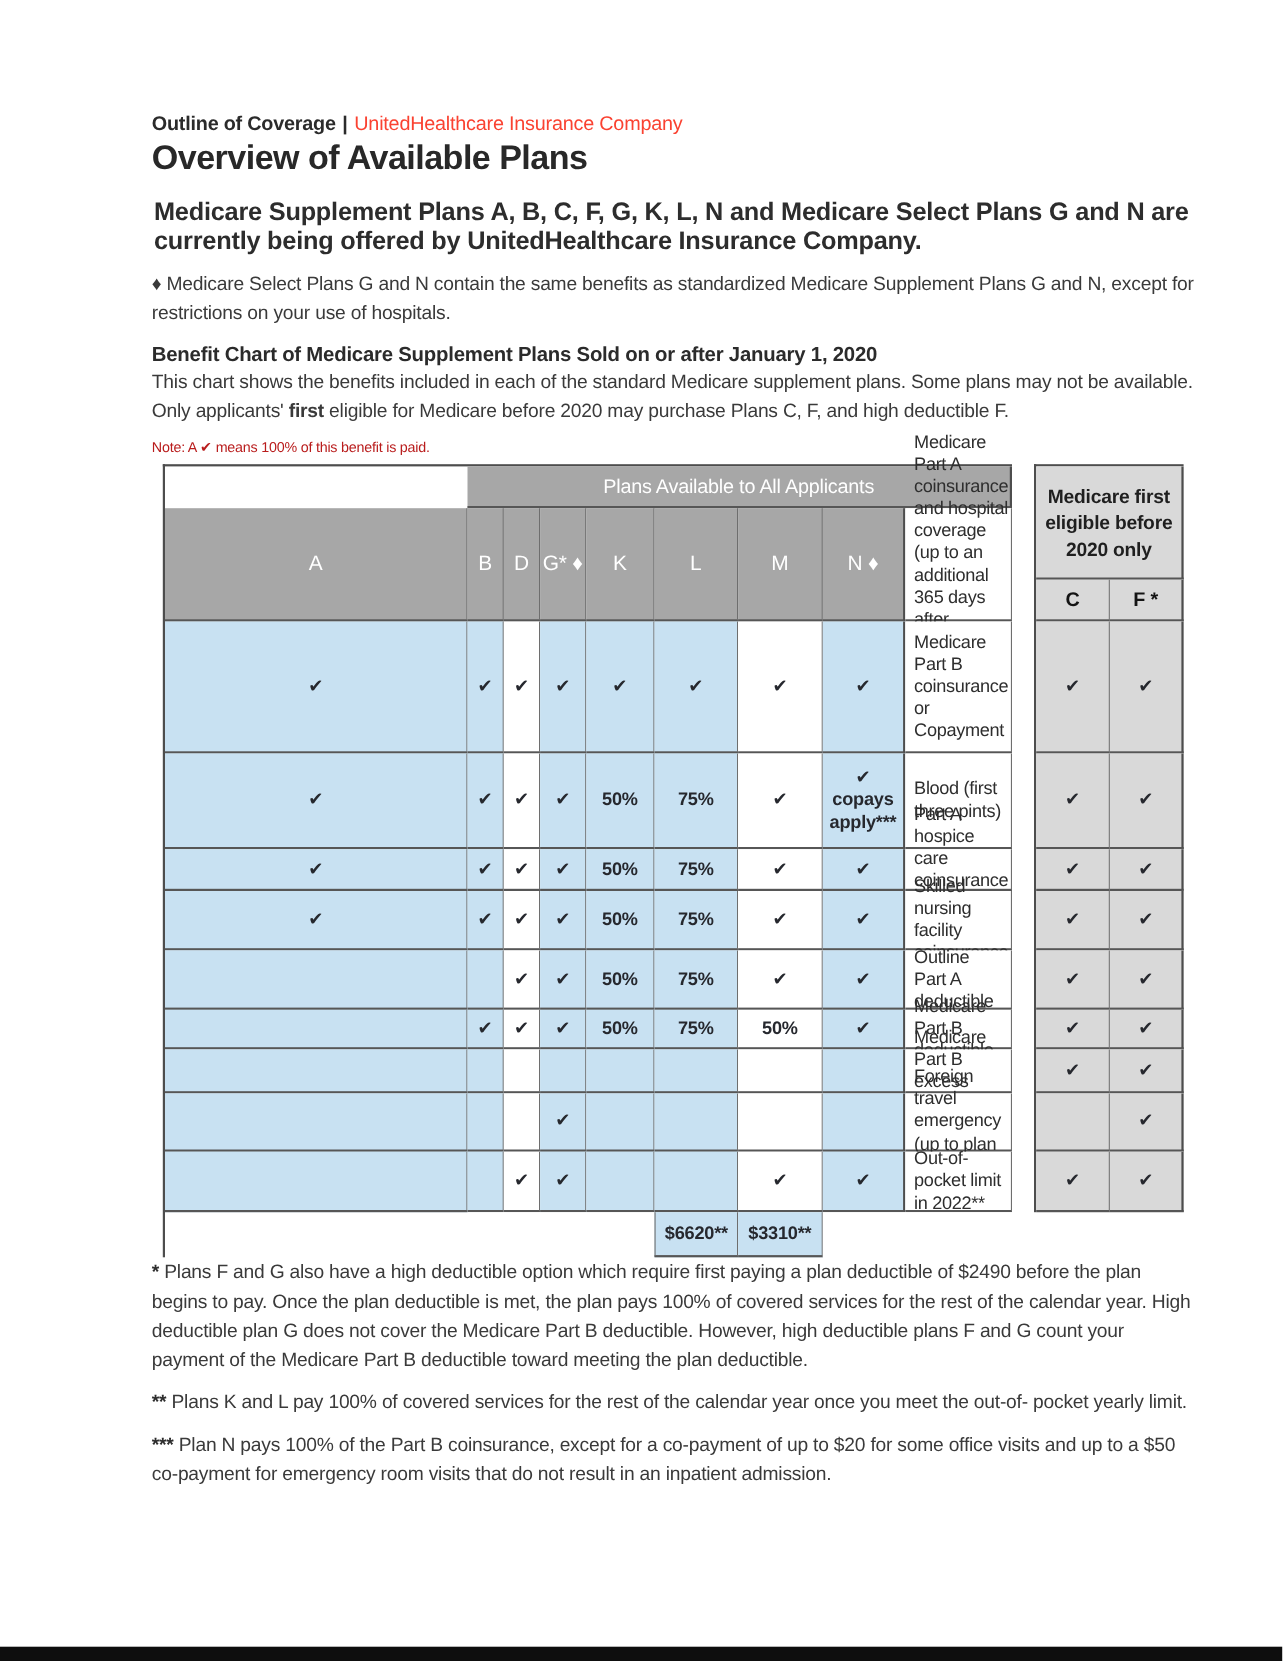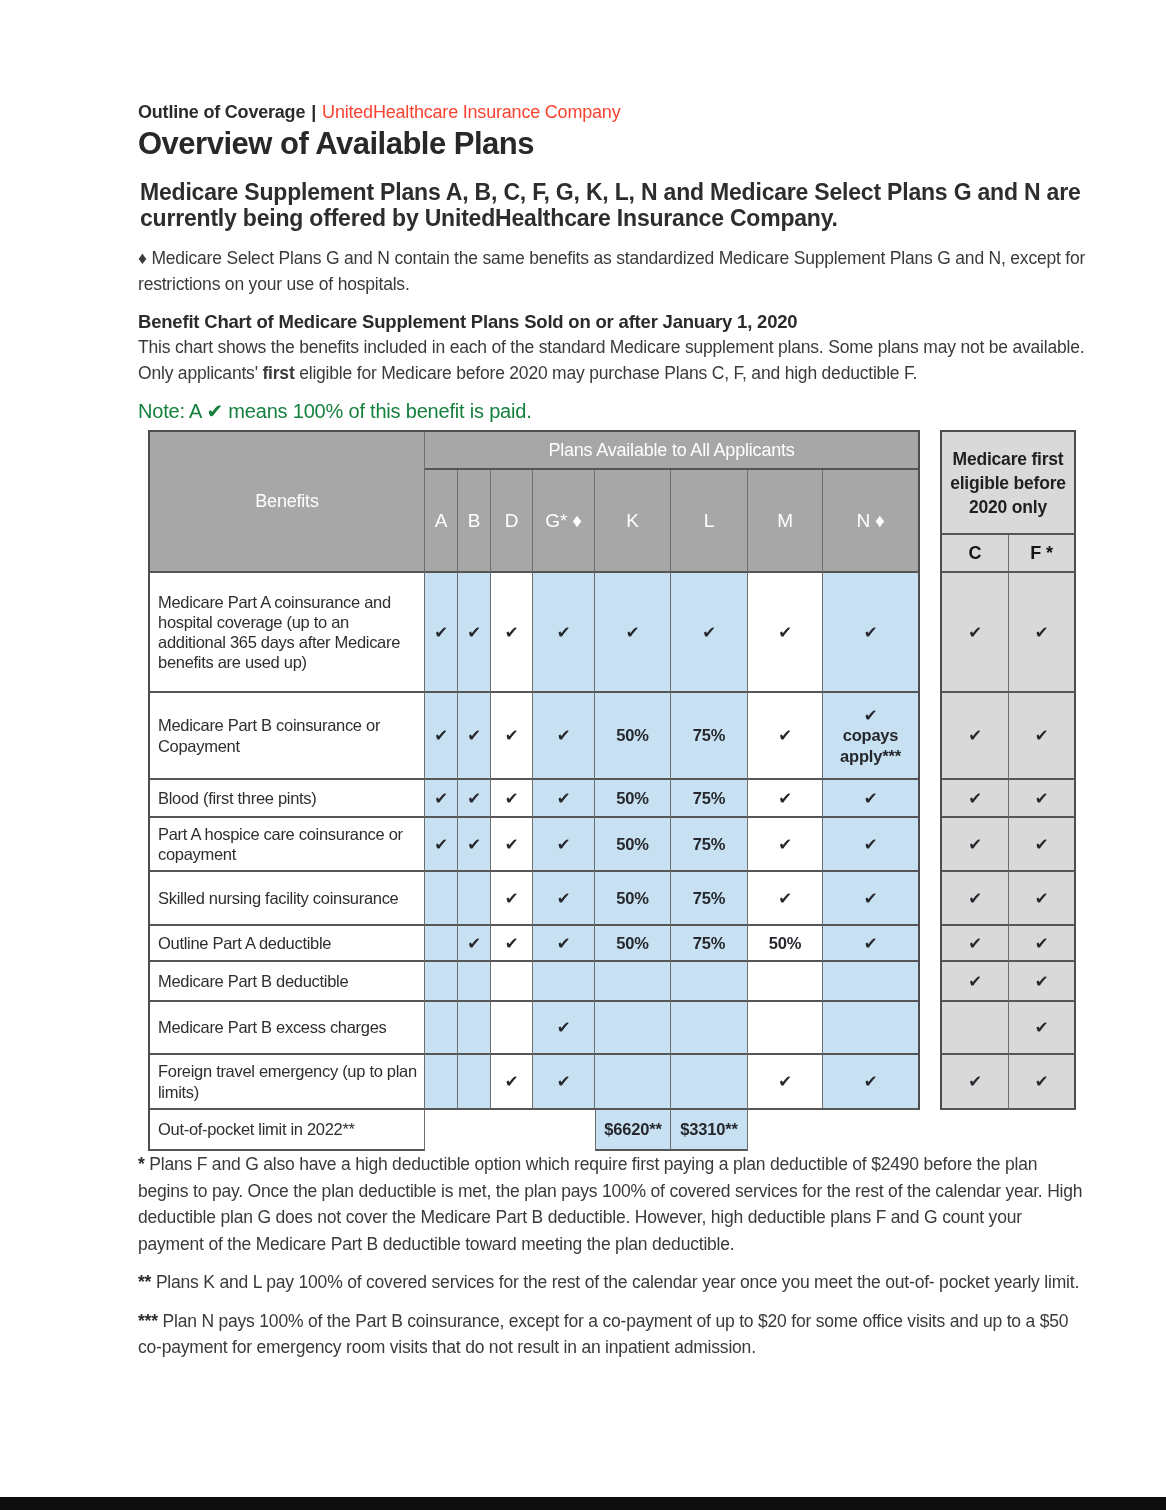--- a/index.html
+++ b/index.html
@@ -11,21 +11,21 @@
         font-family:"Liberation Sans","DejaVu Sans",sans-serif;color:#333;letter-spacing:-0.2px;}
   .content{position:absolute;left:138px;top:102px;width:950px;}
 
   .eyebrow{font-size:18px;font-weight:700;color:#2b2b2b;}
   .eyebrow .sep{margin:0 6px;font-weight:700;color:#2b2b2b;}
   .eyebrow .company{color:var(--red);font-weight:400;}
   h1.title{margin:3px 0 17px 0;font-size:31px;letter-spacing:-0.5px;color:#282828;font-weight:700;}
   .p-bold{margin:0 0 14px 2px;font-size:23px;line-height:26px;font-weight:700;color:#2d2d2d;}
   .p{margin:0 0 12px 0;font-size:17.5px;line-height:26px;color:#3a3a3a;}
   h3.chart-h{margin:14px 0 1px 0;font-size:18.5px;color:#2b2b2b;font-weight:700;}
-  .note{margin:13px 0 7px 0;font-size:20px;color:#15803d;}
+  .note{margin:13px 0 7px 0;font-size:13px;color:#b91c1c;}
 
   .tables{display:flex;align-items:flex-start;margin-left:10px;margin-top:5px;}
   .grid-main{display:grid;grid-template-columns:275px 33px 33px 42px 62px 76px 77px 75px 97px;
              border-top:2px solid var(--bd);border-left:2px solid var(--bd);}
   .gap{flex:0 0 20px;}
   .grid-cf{display:grid;grid-template-columns:67px 67px;
            border-top:2px solid var(--bd);border-left:2px solid var(--bd);}
 
   .c{box-sizing:border-box;display:flex;align-items:center;justify-content:center;
      border-right:1px solid var(--thin);border-bottom:2px solid var(--rowline);background:#fff;}
@@ -70,23 +70,20 @@
     <p class="p">♦ Medicare Select Plans G and N contain the same benefits as standardized Medicare Supplement Plans G and N, except for restrictions on your use of hospitals.</p>
 
     <h3 class="chart-h">Benefit Chart of Medicare Supplement Plans Sold on or after January 1, 2020</h3>
 
     <p class="p"><span>This chart shows the benefits included in each of the standard Medicare supplement plans. Some plans may not be available. Only applicants' </span><b>first</b><span> eligible for Medicare before 2020 may purchase Plans C, F, and high deductible F.</span></p>
 
     <p class="note">Note: A ✔ means 100% of this benefit is paid.</p>
 
     <div class="tables">
       <div class="grid-main" style="grid-template-rows: 38px 103px 120px 87px 38px 54px 54px 36px 40px 53px 55px 41px;">
-          <div class="c hdr benefits-h" style="grid-row: 1 / 3;">
-            <span>Benefits</span>
-          </div>
           <div class="c hdr group-h right-edge" style="grid-column: 2 / 10;">
             <span>Plans Available to All Applicants</span>
           </div>
           <div class="c hdr letter">
             <span>A</span>
           </div>
           <div class="c hdr letter">
             <span>B</span>
           </div>
           <div class="c hdr letter">

